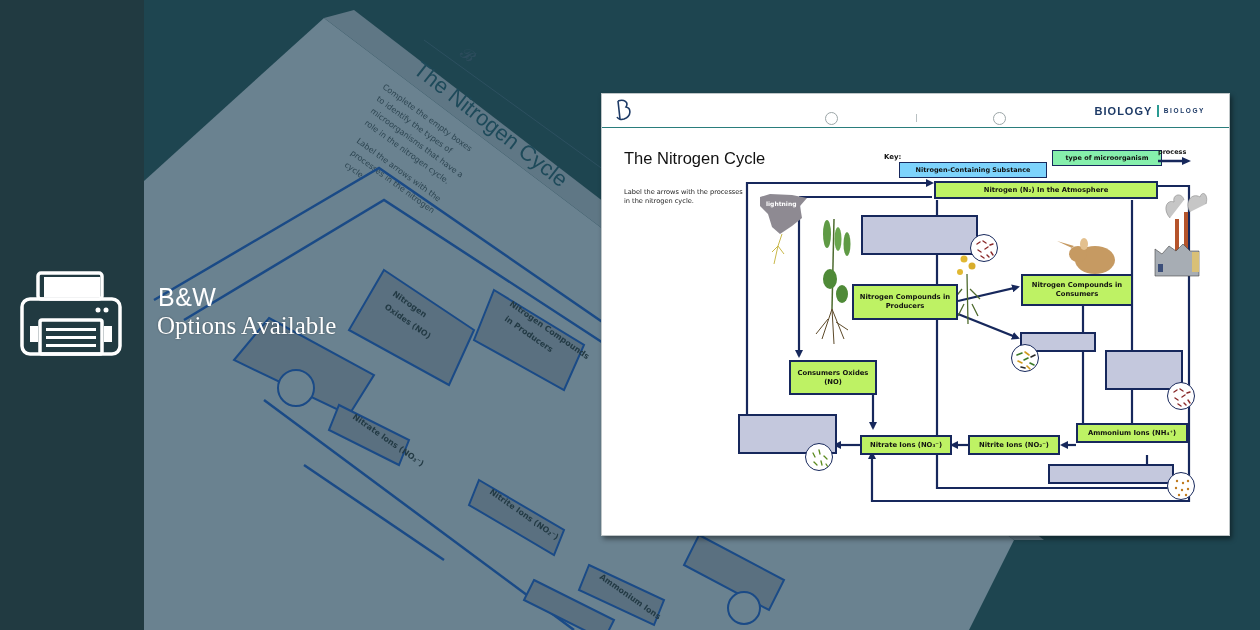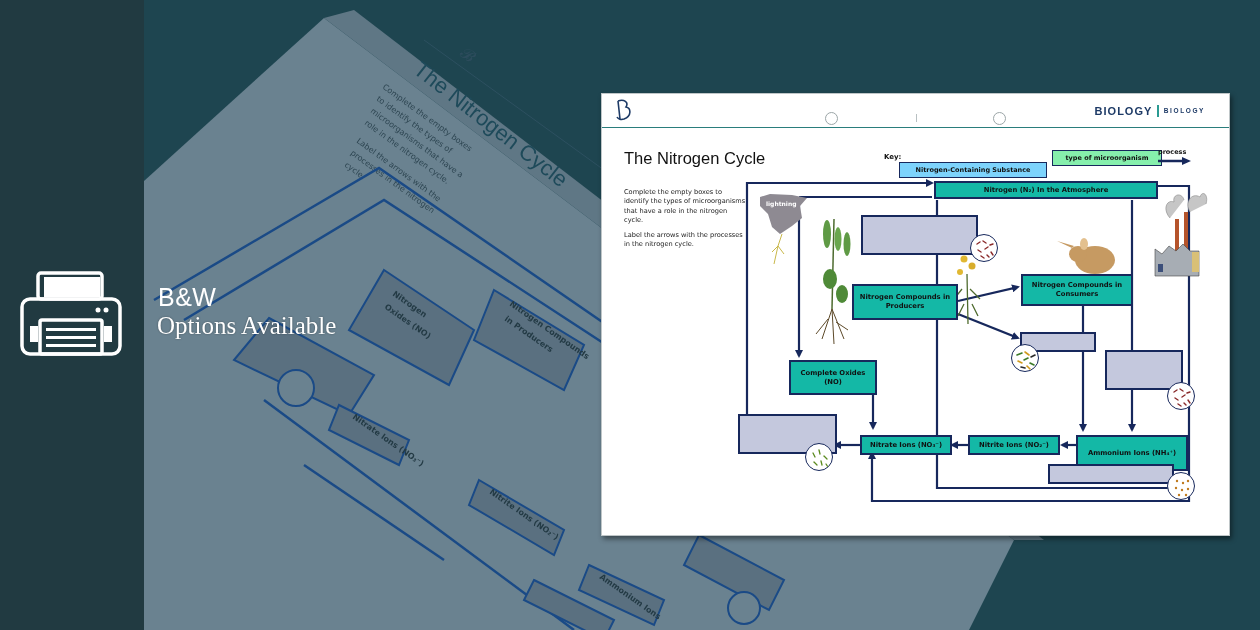--- a/index.html
+++ b/index.html
@@ -35,21 +35,21 @@
   .key-label { position: absolute; left: 282px; top: 59px; font-size: 7px; font-weight: 700; color: #111; font-family: "DejaVu Sans", sans-serif; }
   .key-box1 { position: absolute; left: 297px; top: 56px; width: 148px; height: 16px; border: 1.8px solid #17285c; background: #7dd3fc; font-size: 6.5px; font-weight: 700; color: #111; display: flex; align-items: center; justify-content: center; font-family: "DejaVu Sans", sans-serif; margin-top: 12px; }
   .key-box2 { position: absolute; left: 450px; top: 56px; width: 110px; height: 16px; border: 1.8px solid #17285c; background: #86efac; font-size: 6.5px; font-weight: 700; color: #111; display: flex; align-items: center; justify-content: center; font-family: "DejaVu Sans", sans-serif; }
   .key-process { position: absolute; left: 556px; top: 54px; font-size: 6.5px; font-weight: 700; color: #111; font-family: "DejaVu Sans", sans-serif; }
 
   .instr { position: absolute; left: 22px; top: 94px; width: 122px; font-family: "DejaVu Sans", sans-serif; font-size: 6.6px; line-height: 9.4px; color: #222; }
   .instr p + p { margin-top: 5px; }
 
   .diagram { position: absolute; left: 0; top: 0; width: 629px; height: 443px; }
 
-  .nbox { position: absolute; border: 2px solid #17285c; background: #14b8a6; font-family: "DejaVu Sans", sans-serif; font-size: 6.8px; font-weight: 700; color: #111; display: flex; align-items: center; justify-content: center; text-align: center; line-height: 9px; }
+  .nbox { position: absolute; border: 2px solid #17285c; background: #bef264; font-family: "DejaVu Sans", sans-serif; font-size: 6.8px; font-weight: 700; color: #111; display: flex; align-items: center; justify-content: center; text-align: center; line-height: 9px; }
   .mbox { position: absolute; border: 2px solid #17285c; background: #c4c8dd; }
   .microbe { position: absolute; width: 28px; height: 28px; border-radius: 50%; border: 1.5px solid #17285c; background: #fff; overflow: hidden; }
 
   .lightning-label { position: absolute; left: 164px; top: 106px; font-size: 6px; font-weight: 700; color: #fff; font-family: "DejaVu Sans", sans-serif; }
 </style>
 </head>
 <body>
 
 <div class="left-band"></div>
 
@@ -140,21 +140,20 @@
   <div class="key-box2">type of microorganism</div>
   <div class="key-process">
     <span>process</span>
     <svg width="34" height="8" viewBox="0 0 34 8" style="display:block;margin-top:1px">
       <line x1="0" y1="4" x2="26" y2="4" stroke="#17285c" stroke-width="2.5"></line>
       <polygon points="24,0 33,4 24,8" fill="#17285c"></polygon>
     </svg>
   </div>
 
   <div class="instr">
-    <p>Complete the empty boxes to identify the types of microorganisms that have a role in the nitrogen cycle.</p>
     <p>Label the arrows with the processes in the nitrogen cycle.</p>
   </div>
 
   <svg class="diagram" viewBox="0 0 629 443">
     <defs>
       <marker id="ah" markerWidth="8" markerHeight="8" refX="6" refY="4" orient="auto" markerUnits="userSpaceOnUse">
         <polygon points="0,0 8,4 0,8" fill="#17285c"></polygon>
       </marker>
     </defs>
     <g stroke="#17285c" stroke-width="2.2" fill="none">
@@ -280,39 +279,39 @@
           <line x1="19" y1="10" x2="22" y2="9"></line>
           <line x1="7" y1="15" x2="10" y2="17"></line>
           <line x1="14" y1="14" x2="17" y2="12"></line>
           <line x1="20" y1="17" x2="22" y2="20"></line>
           <line x1="10" y1="21" x2="13" y2="23"></line>
           <line x1="16" y1="20" x2="18" y2="22"></line>
         </g>
       </svg>
   </div>
 
-  <div class="nbox" style="left:187px;top:266px;width:88px;height:35px">Complete Oxides (NO)</div>
+  <div class="nbox" style="left:187px;top:266px;width:88px;height:35px">Consumers Oxides (NO)</div>
 
   <div class="mbox" style="left:136px;top:320px;width:99px;height:40px"></div>
   <div class="microbe" style="left:203px;top:349px">
     <svg width="28" height="28" viewBox="0 0 28 28">
         <g stroke="#5a8a1e" stroke-width="1.3" stroke-linecap="round">
           <line x1="7" y1="9" x2="9" y2="13"></line>
           <line x1="13" y1="6" x2="14" y2="10"></line>
           <line x1="18" y1="12" x2="21" y2="15"></line>
           <line x1="8" y1="18" x2="11" y2="21"></line>
           <line x1="15" y1="17" x2="16" y2="21"></line>
           <line x1="20" y1="20" x2="22" y2="23"></line>
         </g>
       </svg>
   </div>
 
   <div class="nbox" style="left:258px;top:341px;width:92px;height:20px">Nitrate Ions (NO₃⁻)</div>
   <div class="nbox" style="left:366px;top:341px;width:92px;height:20px">Nitrite Ions (NO₂⁻)</div>
-  <div class="nbox" style="left:474px;top:341px;width:112px;height:36px">Ammonium Ions (NH₄⁺)</div>
+  <div class="nbox" style="left:474px;top:329px;width:112px;height:20px">Ammonium Ions (NH₄⁺)</div>
 
   <div class="mbox" style="left:446px;top:370px;width:126px;height:20px"></div>
   <div class="microbe" style="left:565px;top:378px">
     <svg width="28" height="28" viewBox="0 0 28 28">
         <g fill="#c07a1e">
           <circle cx="9" cy="8" r="1.2"></circle>
           <circle cx="15" cy="10" r="1.2"></circle>
           <circle cx="20" cy="8" r="1.2"></circle>
           <circle cx="8" cy="15" r="1.2"></circle>
           <circle cx="14" cy="17" r="1.2"></circle>

